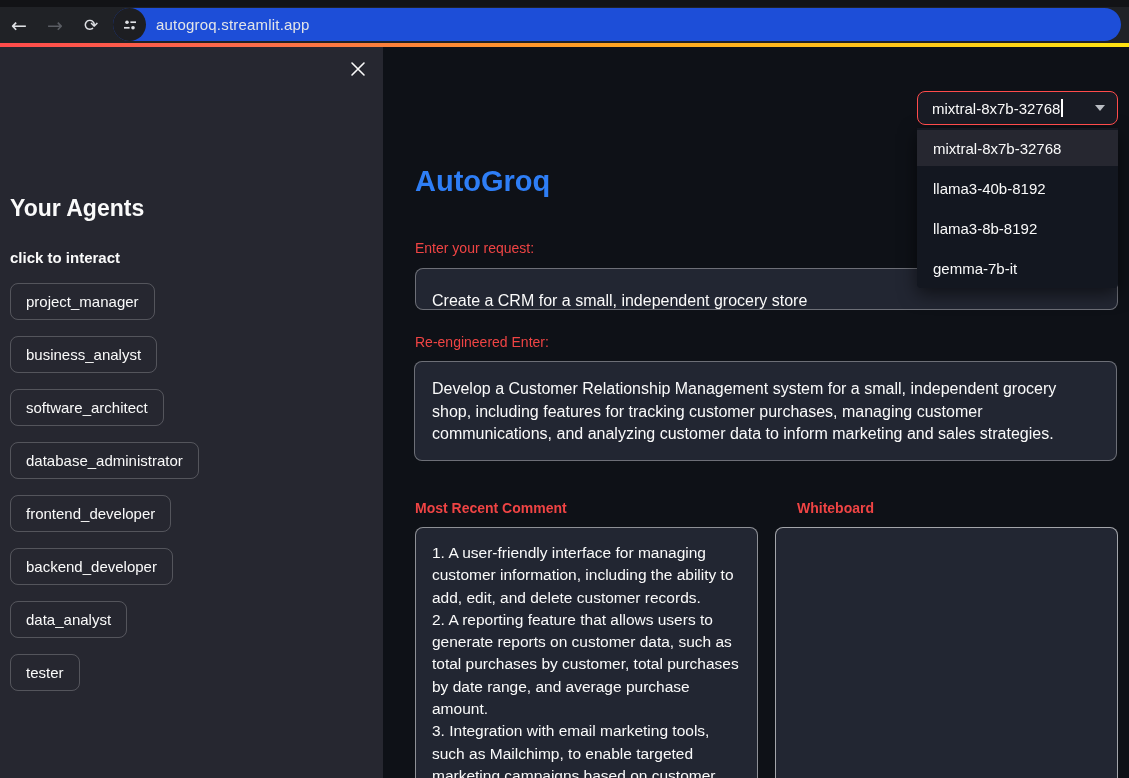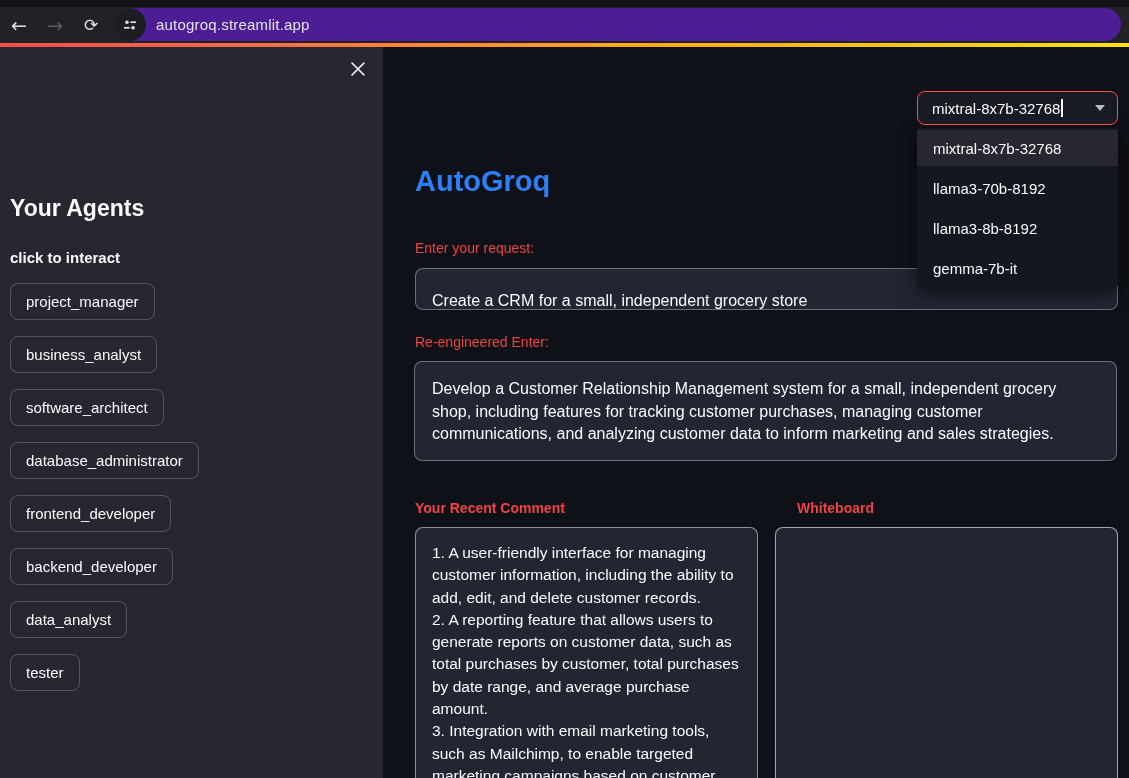--- a/index.html
+++ b/index.html
@@ -10,21 +10,21 @@
   .browser { position:relative; width:100%; height:43px; background:#202226; }
   .tabstrip { position:absolute; top:0; left:0; right:0; height:7px; background:#121316; }
   .toolbar { position:absolute; top:7px; left:0; right:0; height:36px; }
   .navbtn { position:absolute; top:0; width:30px; height:36px; display:flex; align-items:center;
             justify-content:center; color:#dfe1e5; font-size:19px; font-family:"DejaVu Sans",sans-serif;
             cursor:pointer; }
   .navbtn.disabled { color:#5a5d63; }
   .nav-back { left:4px; }
   .nav-fwd  { left:40px; }
   .nav-reload { left:76px; font-size:17px; }
-  .omnibox { position:absolute; left:113px; right:8px; top:1px; height:33px; background:#4c1d95;
+  .omnibox { position:absolute; left:113px; right:8px; top:1px; height:33px; background:#1d4ed8;
              border-radius:17px; display:flex; align-items:center; }
   .site-circle { width:33px; height:33px; border-radius:50%; background:#1d1e22; display:flex;
                  align-items:center; justify-content:center; flex:0 0 auto; }
   .url { color:#e3e5e8; font-size:15px; margin-left:10px; letter-spacing:.2px; }
 
   
   .decoration { width:100%; height:4px;
     background:linear-gradient(90deg,#ff4b4b 0%,#fb6b4a 22%,#ffa421 55%,#ffe312 100%); }
 
   
@@ -133,37 +133,37 @@
             <path d="M0 0 h10 l-5 6z" fill="#b9bcc3"></path>
           </svg>
       </span>
     </div>
 
     <div class="menu">
         <div class="menu-item active">
         <span>mixtral-8x7b-32768</span>
       </div>
         <div class="menu-item">
-        <span>llama3-70b-8192</span>
+        <span>llama3-40b-8192</span>
       </div>
         <div class="menu-item">
         <span>llama3-8b-8192</span>
       </div>
         <div class="menu-item">
         <span>gemma-7b-it</span>
       </div>
       </div>
 
     <label class="lbl lbl-request">Enter your request:</label>
     <div class="input request">Create a CRM for a small, independent grocery store</div>
 
     <label class="lbl lbl-reeng">Re-engineered Enter:</label>
     <div class="textarea reeng">Develop a Customer Relationship Management system for a small, independent grocery shop, including features for tracking customer purchases, managing customer communications, and analyzing customer data to inform marketing and sales strategies.</div>
 
-    <label class="lbl lbl-comment">Your Recent Comment</label>
+    <label class="lbl lbl-comment">Most Recent Comment</label>
     <div class="textarea comment">1. A user-friendly interface for managing customer information, including the ability to add, edit, and delete customer records.
 2. A reporting feature that allows users to generate reports on customer data, such as total purchases by customer, total purchases by date range, and average purchase amount.
 3. Integration with email marketing tools, such as Mailchimp, to enable targeted marketing campaigns based on customer data.
 4. A notification system that alerts users when</div>
 
     <label class="lbl lbl-wb">Whiteboard</label>
     <div class="textarea whiteboard"></div>
 
   </main>
 </div>

